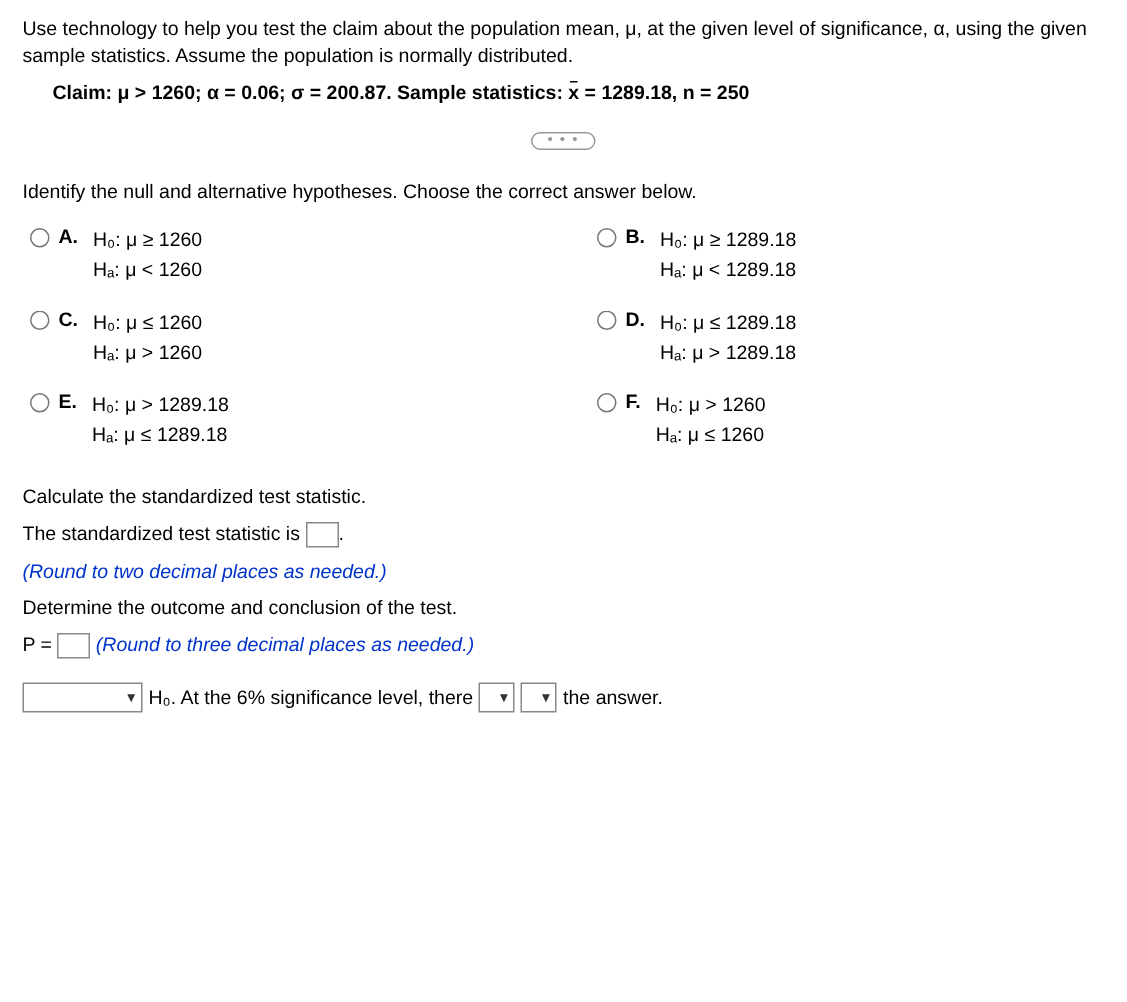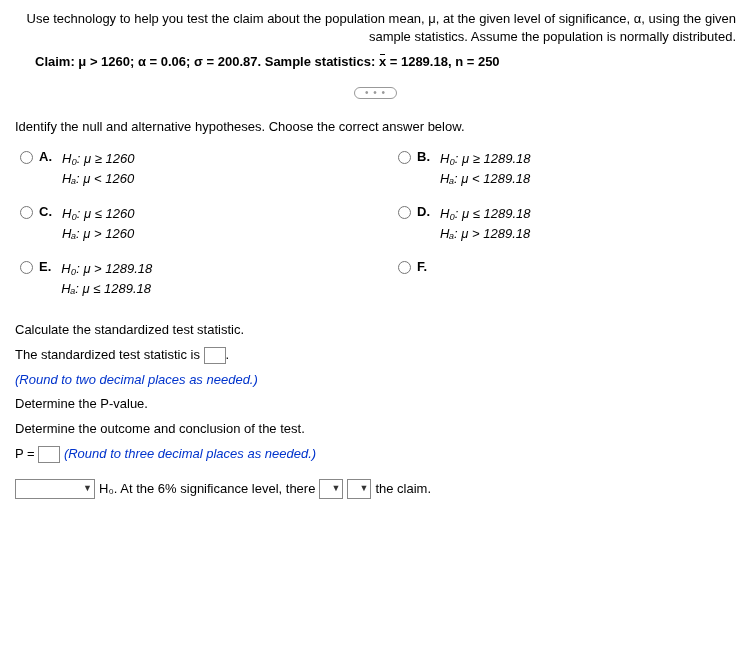--- a/index.html
+++ b/index.html
@@ -11,21 +11,20 @@
       font-family: Arial, sans-serif;
       font-size: 13px;
       color: #000;
       background: #fff;
       padding: 10px 15px;
       width: 751px;
     }
     .intro {
       line-height: 1.4;
       margin-bottom: 8px;
-      text-align: right;
     }
     .claim-line {
       padding-left: 20px;
       margin-bottom: 15px;
       font-weight: bold;
     }
     .divider-wrap {
       text-align: center;
       margin: 10px 0 20px 0;
     }
@@ -59,21 +58,20 @@
       margin-top: 2px;
       flex-shrink: 0;
     }
     .option-label {
       font-weight: bold;
       margin-right: 4px;
       flex-shrink: 0;
     }
     .option-body {
       line-height: 1.5;
-      font-style: italic;
     }
     .calc-section {
       line-height: 1.9;
     }
     .hint {
       color: #0033cc;
       font-style: italic;
     }
     .small-input {
       width: 22px;
@@ -182,42 +180,45 @@
     <span class="option-label">E.</span>
     <div class="option-body">
       <div>H₀: μ &gt; 1289.18</div>
       <div>Hₐ: μ ≤ 1289.18</div>
     </div>
   </div>
 
   <div class="option">
     <input type="radio" name="hyp" class="radio" style="">
     <span class="option-label">F.</span>
+    <div class="option-body">
+      <div>H₀: μ &gt; 1260</div>
+      <div>Hₐ: μ ≤ 1260</div>
+    </div>
   </div>
 
 </div>
 
 <div class="calc-section">
   <div>Calculate the standardized test statistic.</div>
   <div>
     <span>The standardized test statistic is </span><input type="text" class="small-input" style=""><span>.</span>
   </div>
   <div class="hint">(Round to two decimal places as needed.)</div>
-  <div>Determine the P-value.</div>
   <div>Determine the outcome and conclusion of the test.</div>
   <div>
     <span>P = </span><input type="text" class="small-input" style=""><span class="hint"> (Round to three decimal places as needed.)</span>
   </div>
 
   <div class="conclusion-line">
     <span class="dropdown wide">
         <span class="dd-arrow">▼</span>
       </span>
     <span> H₀. At the 6% significance level, there </span>
     <span class="dropdown narrow">
         <span class="dd-arrow">▼</span>
       </span>
     <span class="dropdown narrow">
         <span class="dd-arrow">▼</span>
       </span>
-    <span> the claim.</span>
+    <span> the answer.</span>
   </div>
 </div>
 
 </body></html>

